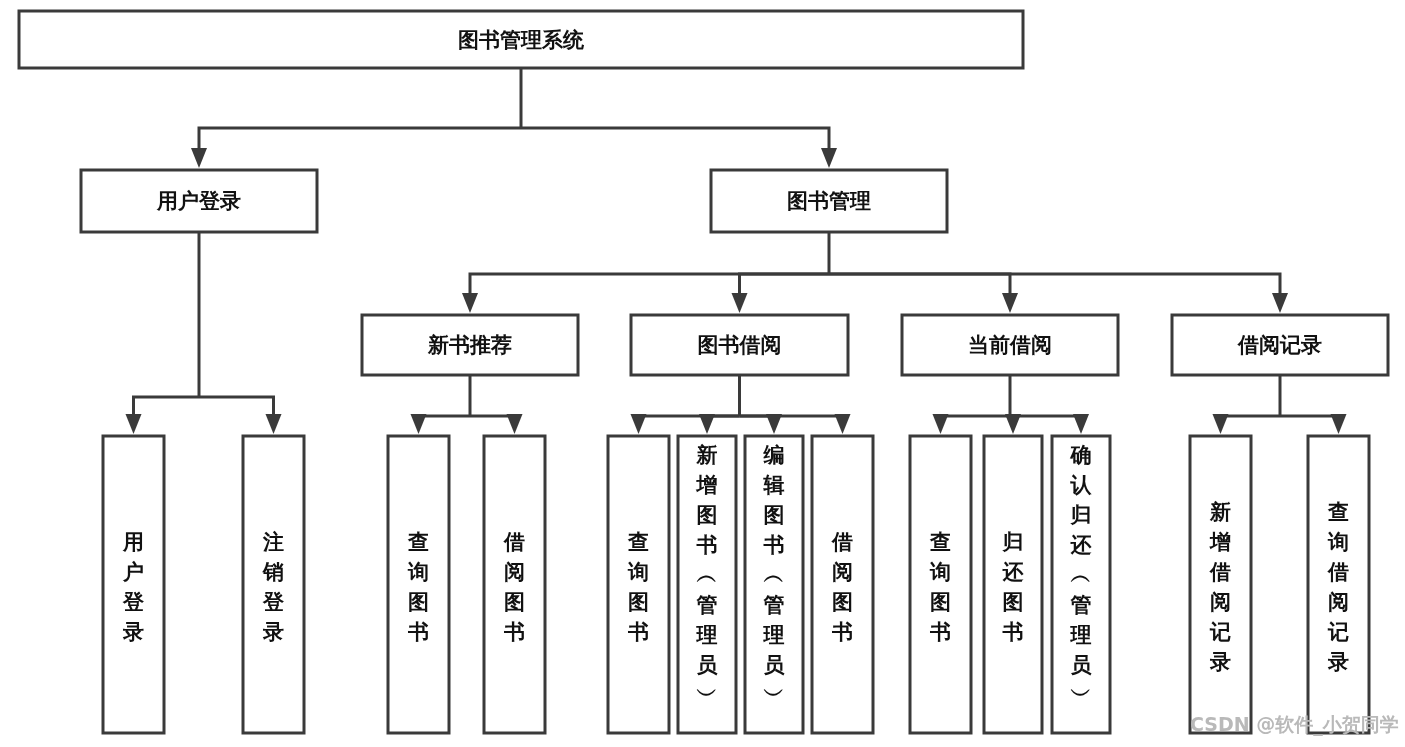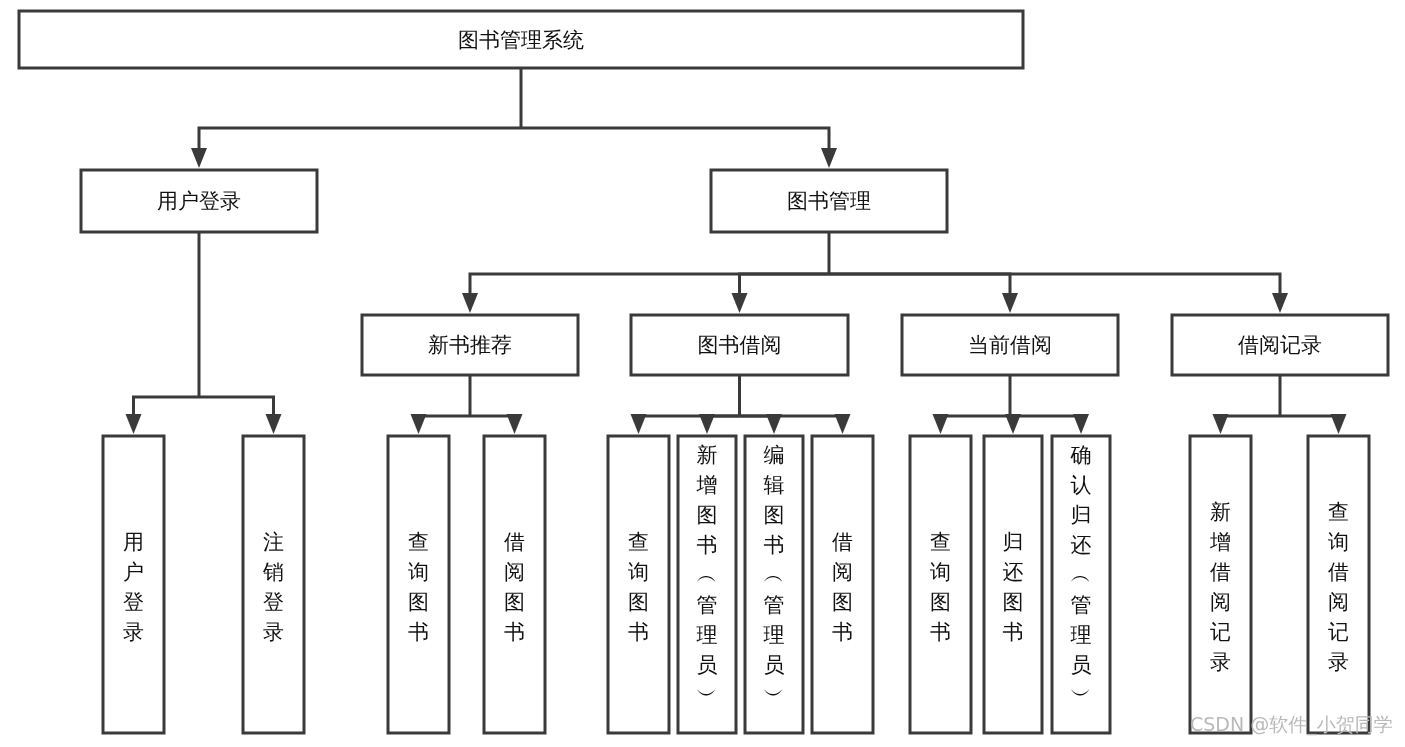--- a/index.html
+++ b/index.html
@@ -13,20 +13,21 @@
     font-family: "DejaVu Sans", "Liberation Sans", sans-serif;
     overflow: hidden;
     position: relative;
   }
   #diagram-root {
     position: absolute;
     left: 0;
     top: 0;
     width: 1255px;
     height: 747px;
+    font-weight: bold;
   }
   svg.flow {
     display: block;
     width: 1405px;
     height: 747px;
   }
   .node-rect {
     fill: #ffffff;
     stroke: #3a3a3a;
     stroke-width: 3;

